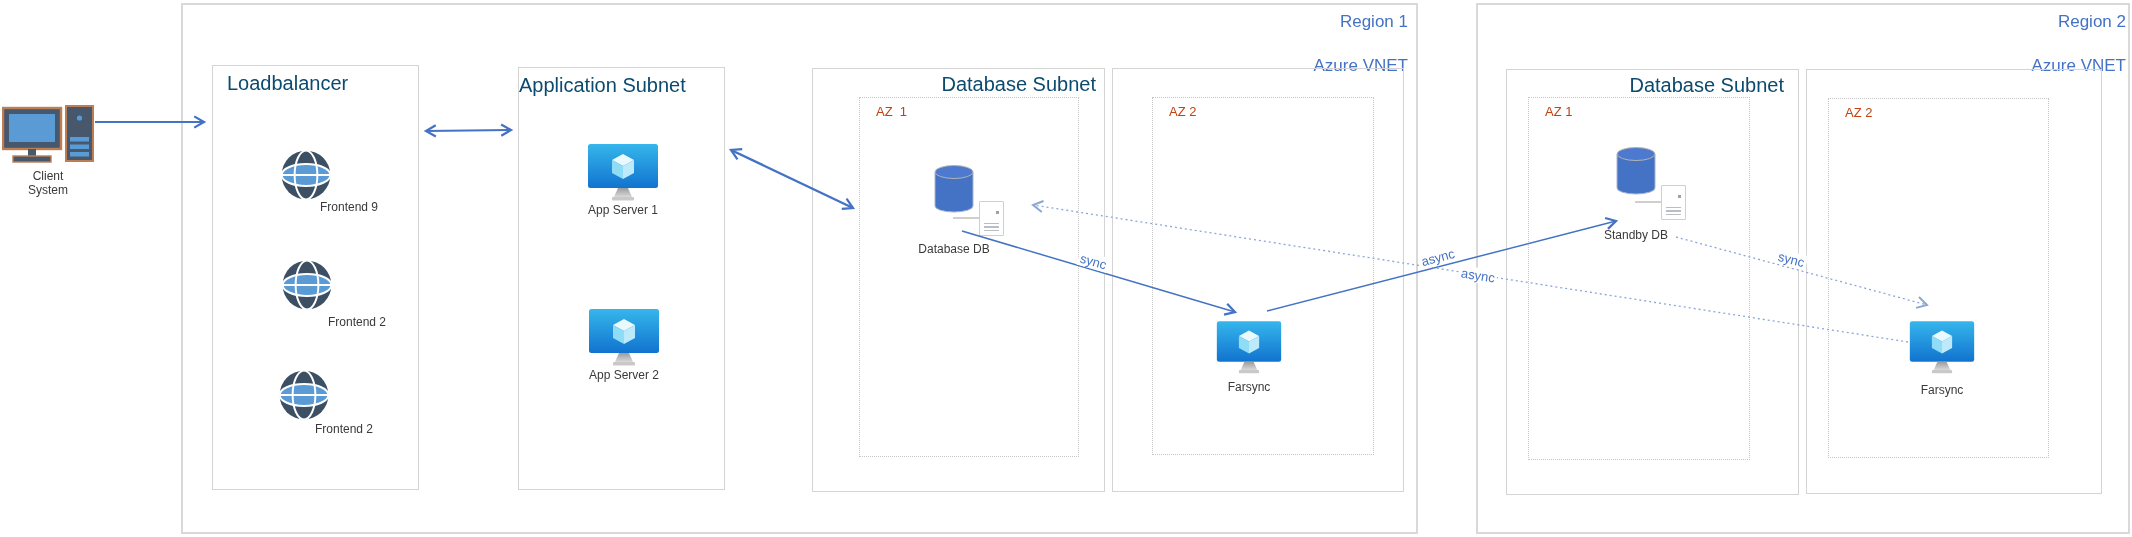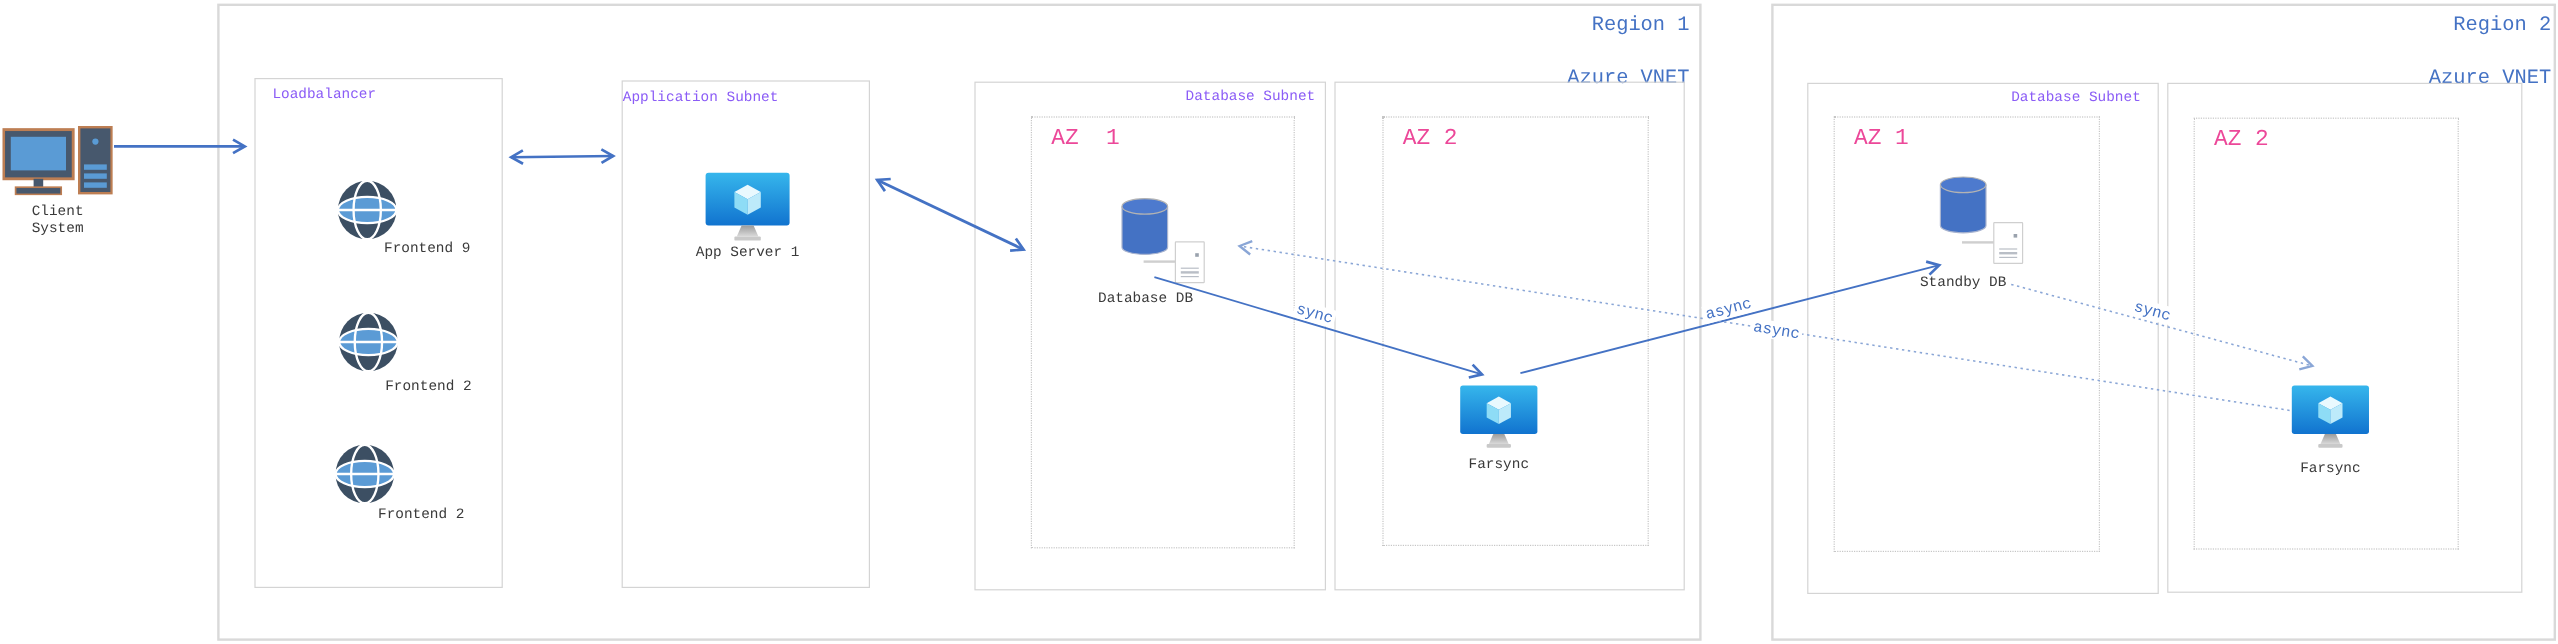--- a/index.html
+++ b/index.html
@@ -1,29 +1,29 @@
 <!DOCTYPE html>
 <html><head>
 <meta charset="utf-8">
 <style>
   html,body{margin:0;padding:0;background:#ffffff;}
   .canvas{
     position:relative;width:2132px;height:537px;overflow:hidden;
-    font-family:Liberation Mono, monospace;background:#ffffff;
+    font-family:Liberation Sans, sans-serif;background:#ffffff;
   }
   .box{position:absolute;background:transparent;}
   .region{border:2px solid #d9d9d9;}
   .solidbox{border:1.5px solid #d4d4d4;}
   .dottedbox{border:1px dotted #c6c6c6;}
-  .box-title{color:#8b5cf6;font-size:12px;position:absolute;white-space:pre;}
+  .box-title{color:#0c4a6e;font-size:20px;position:absolute;white-space:pre;}
   .region-title{
     position:absolute;top:6px;right:8px;text-align:right;
     color:#4472c4;font-size:17px;line-height:22px;white-space:pre;
   }
-  .az-label{color:#ec4899;font-size:19px;position:absolute;left:16px;top:6px;white-space:pre;}
+  .az-label{color:#c2410c;font-size:13px;position:absolute;left:16px;top:6px;white-space:pre;}
   .node{position:absolute;}
   .node-label{
     position:absolute;font-size:12px;color:#3a3a3a;white-space:pre;text-align:center;
   }
   .edge-label{
     position:absolute;font-size:13px;color:#4472c4;background:#ffffff;
     padding:0 2px;white-space:pre;transform-origin:center;
   }
   .doc-icon{
     position:absolute;width:23px;height:33px;background:#ffffff;
@@ -154,20 +154,33 @@
       <g transform="translate(37,23)">
         <polygon points="0,-12 11,-6 0,0 -11,-6" fill="#e9f9fe"></polygon>
         <polygon points="-11,-6 0,0 0,13 -11,7" fill="#8edcf6"></polygon>
         <polygon points="11,-6 0,0 0,13 11,7" fill="#bdeafa"></polygon>
       </g>
       <path d="M32,45 L42,45 L46,54 L28,54 Z" fill="url(#stand)"></path>
       <rect x="26" y="54" width="22" height="3.5" rx="1" fill="#c9c9c9"></rect>
     </svg>
     <div class="node-label" style="left:-10px;top:60px;width:94px;">App Server 1</div>
   </div>
+  <div class="node" style="left:587px;top:308px;">
+    <svg width="74" height="58" viewBox="0 0 74 58">
+      <rect x="2" y="1" width="70" height="44" rx="2.5" fill="url(#scr)"></rect>
+      <g transform="translate(37,23)">
+        <polygon points="0,-12 11,-6 0,0 -11,-6" fill="#e9f9fe"></polygon>
+        <polygon points="-11,-6 0,0 0,13 -11,7" fill="#8edcf6"></polygon>
+        <polygon points="11,-6 0,0 0,13 11,7" fill="#bdeafa"></polygon>
+      </g>
+      <path d="M32,45 L42,45 L46,54 L28,54 Z" fill="url(#stand)"></path>
+      <rect x="26" y="54" width="22" height="3.5" rx="1" fill="#c9c9c9"></rect>
+    </svg>
+    <div class="node-label" style="left:-10px;top:60px;width:94px;">App Server 2</div>
+  </div>
 
   <div class="node" style="left:933px;top:164px;">
     <svg width="42" height="50" viewBox="0 0 42 50">
       <path d="M2,8 v34 a19,6 0 0 0 38,0 v-34" fill="#4472c4" stroke="#a9b4cf" stroke-width="1"></path>
       <ellipse cx="21" cy="8" rx="19" ry="6.5" fill="#4d7ace" stroke="#b3b3b3" stroke-width="1"></ellipse>
     </svg>
     <div class="db-connector" style="left:20px;top:53px;width:29px;"></div>
     <div class="doc-icon" style="left:46px;top:37px;">
       <div class="dot"></div>
         <div class="l1"></div>

